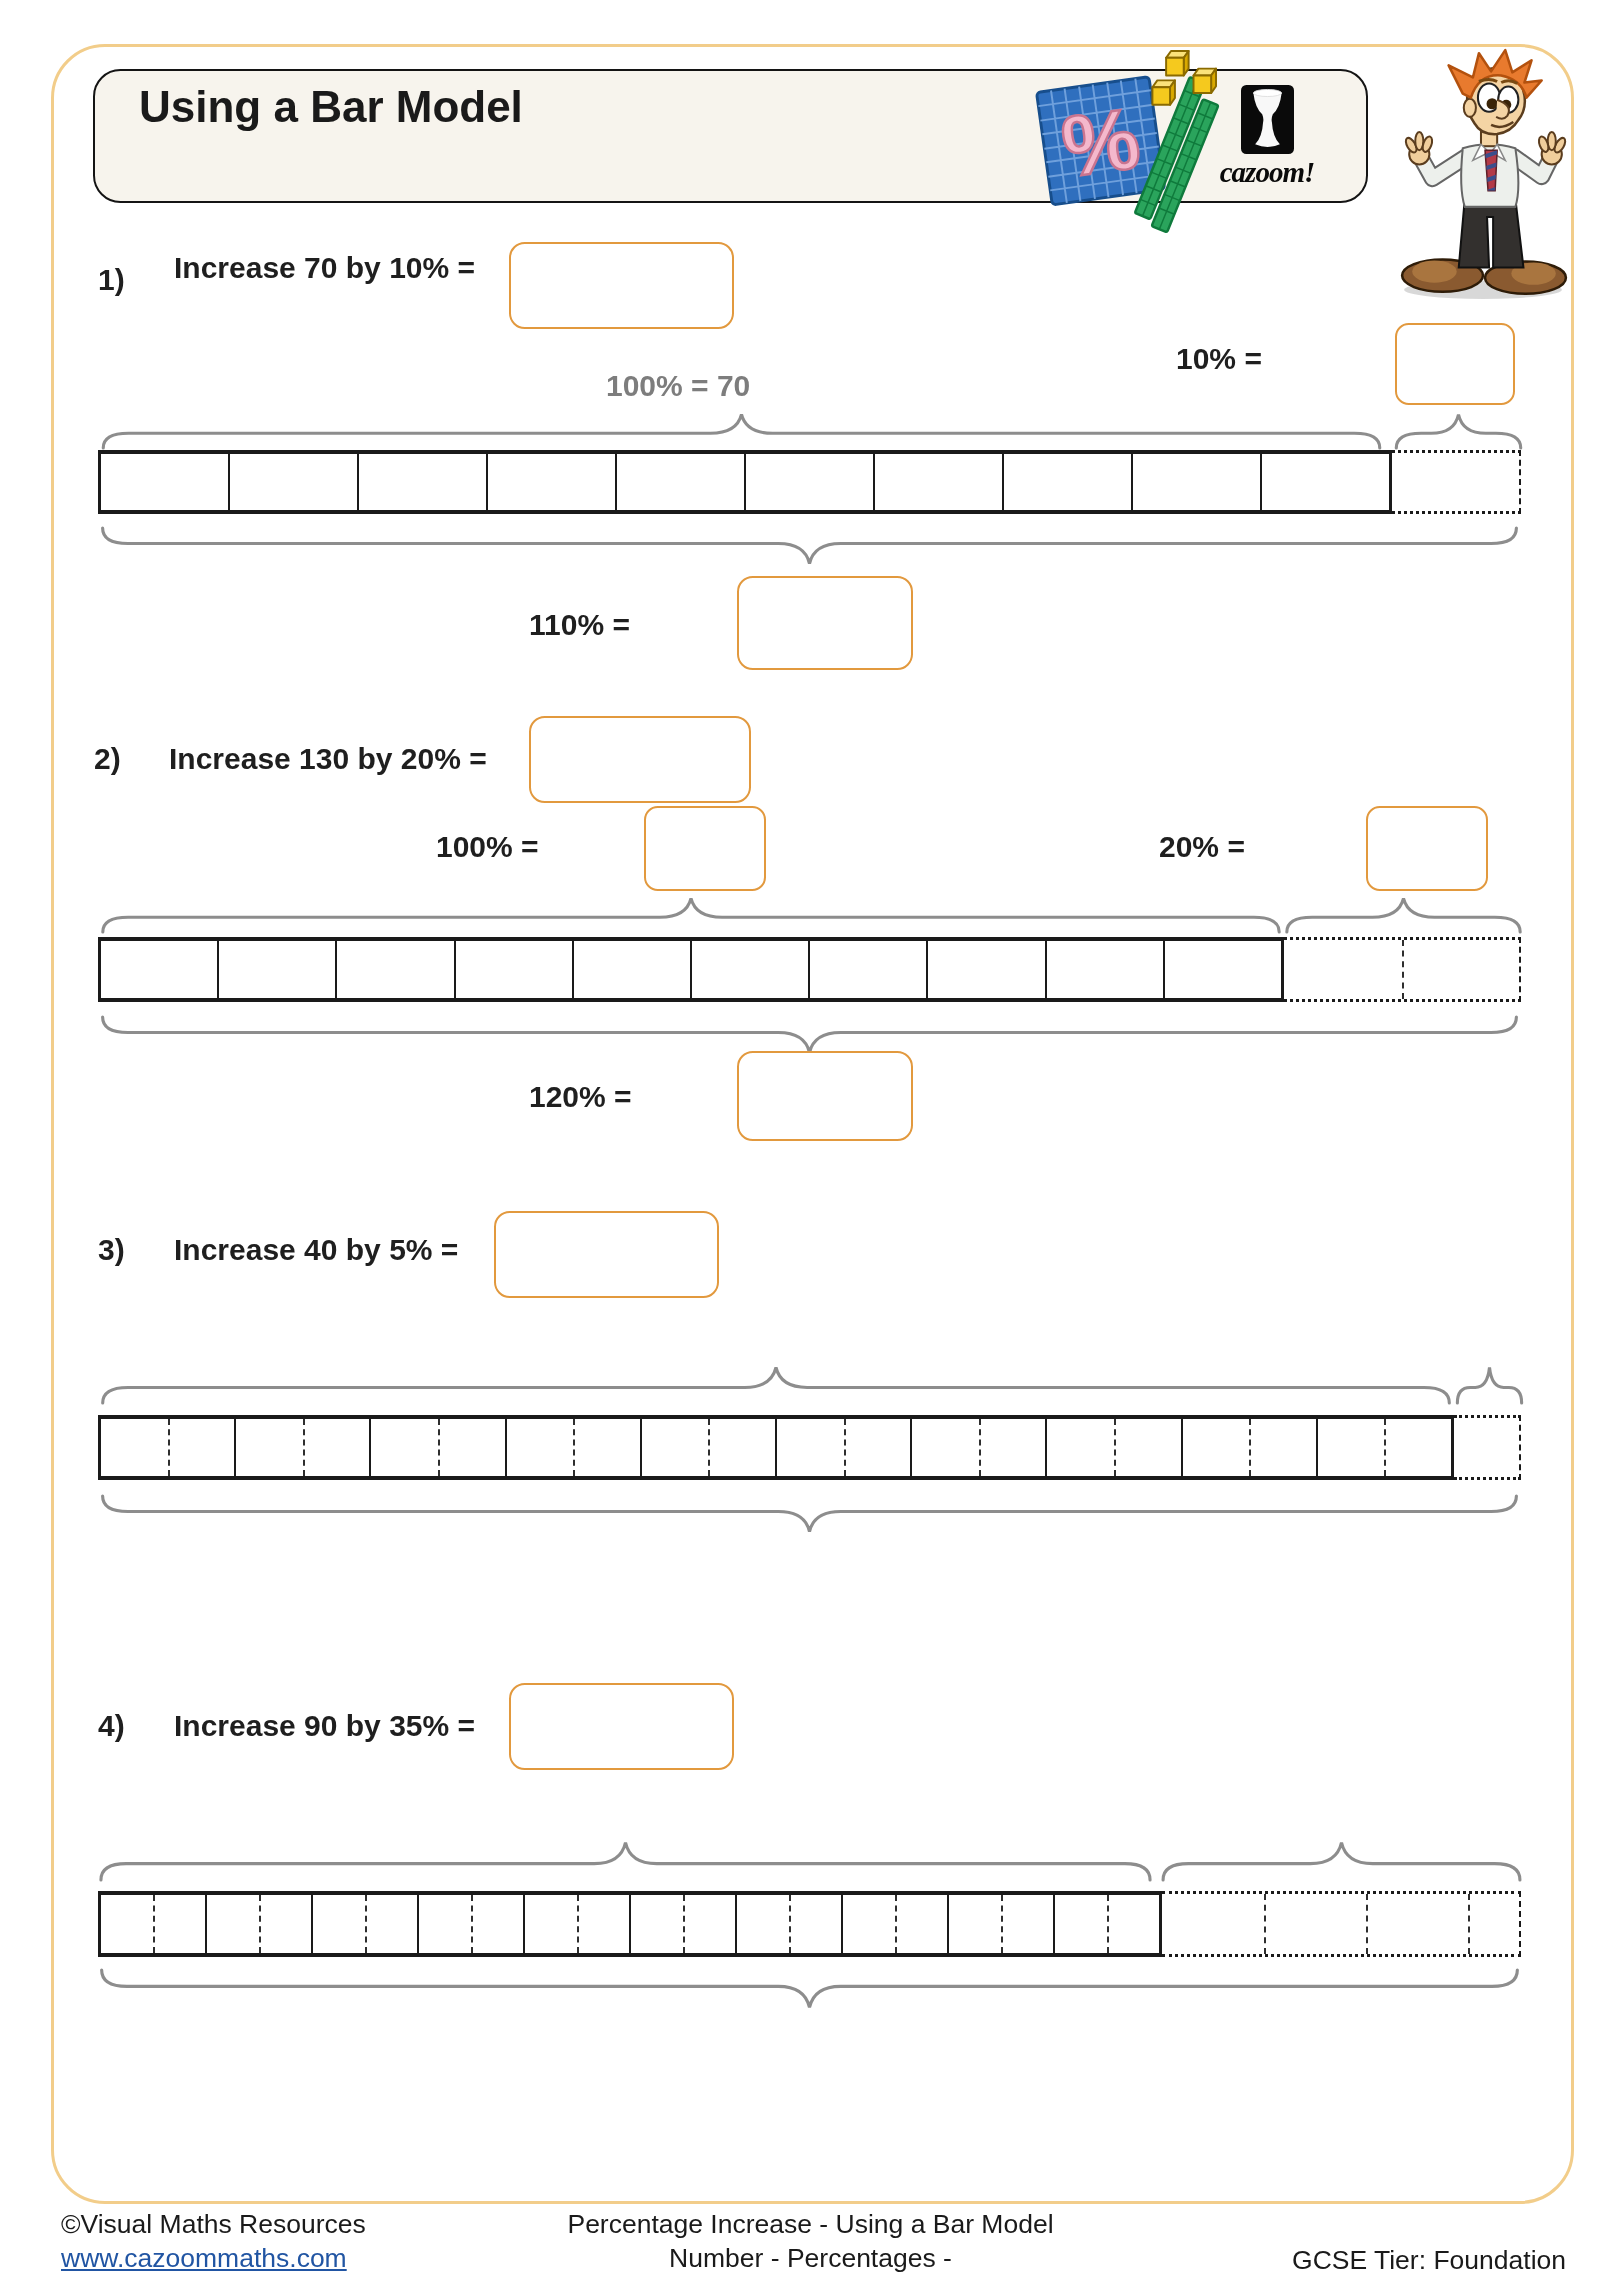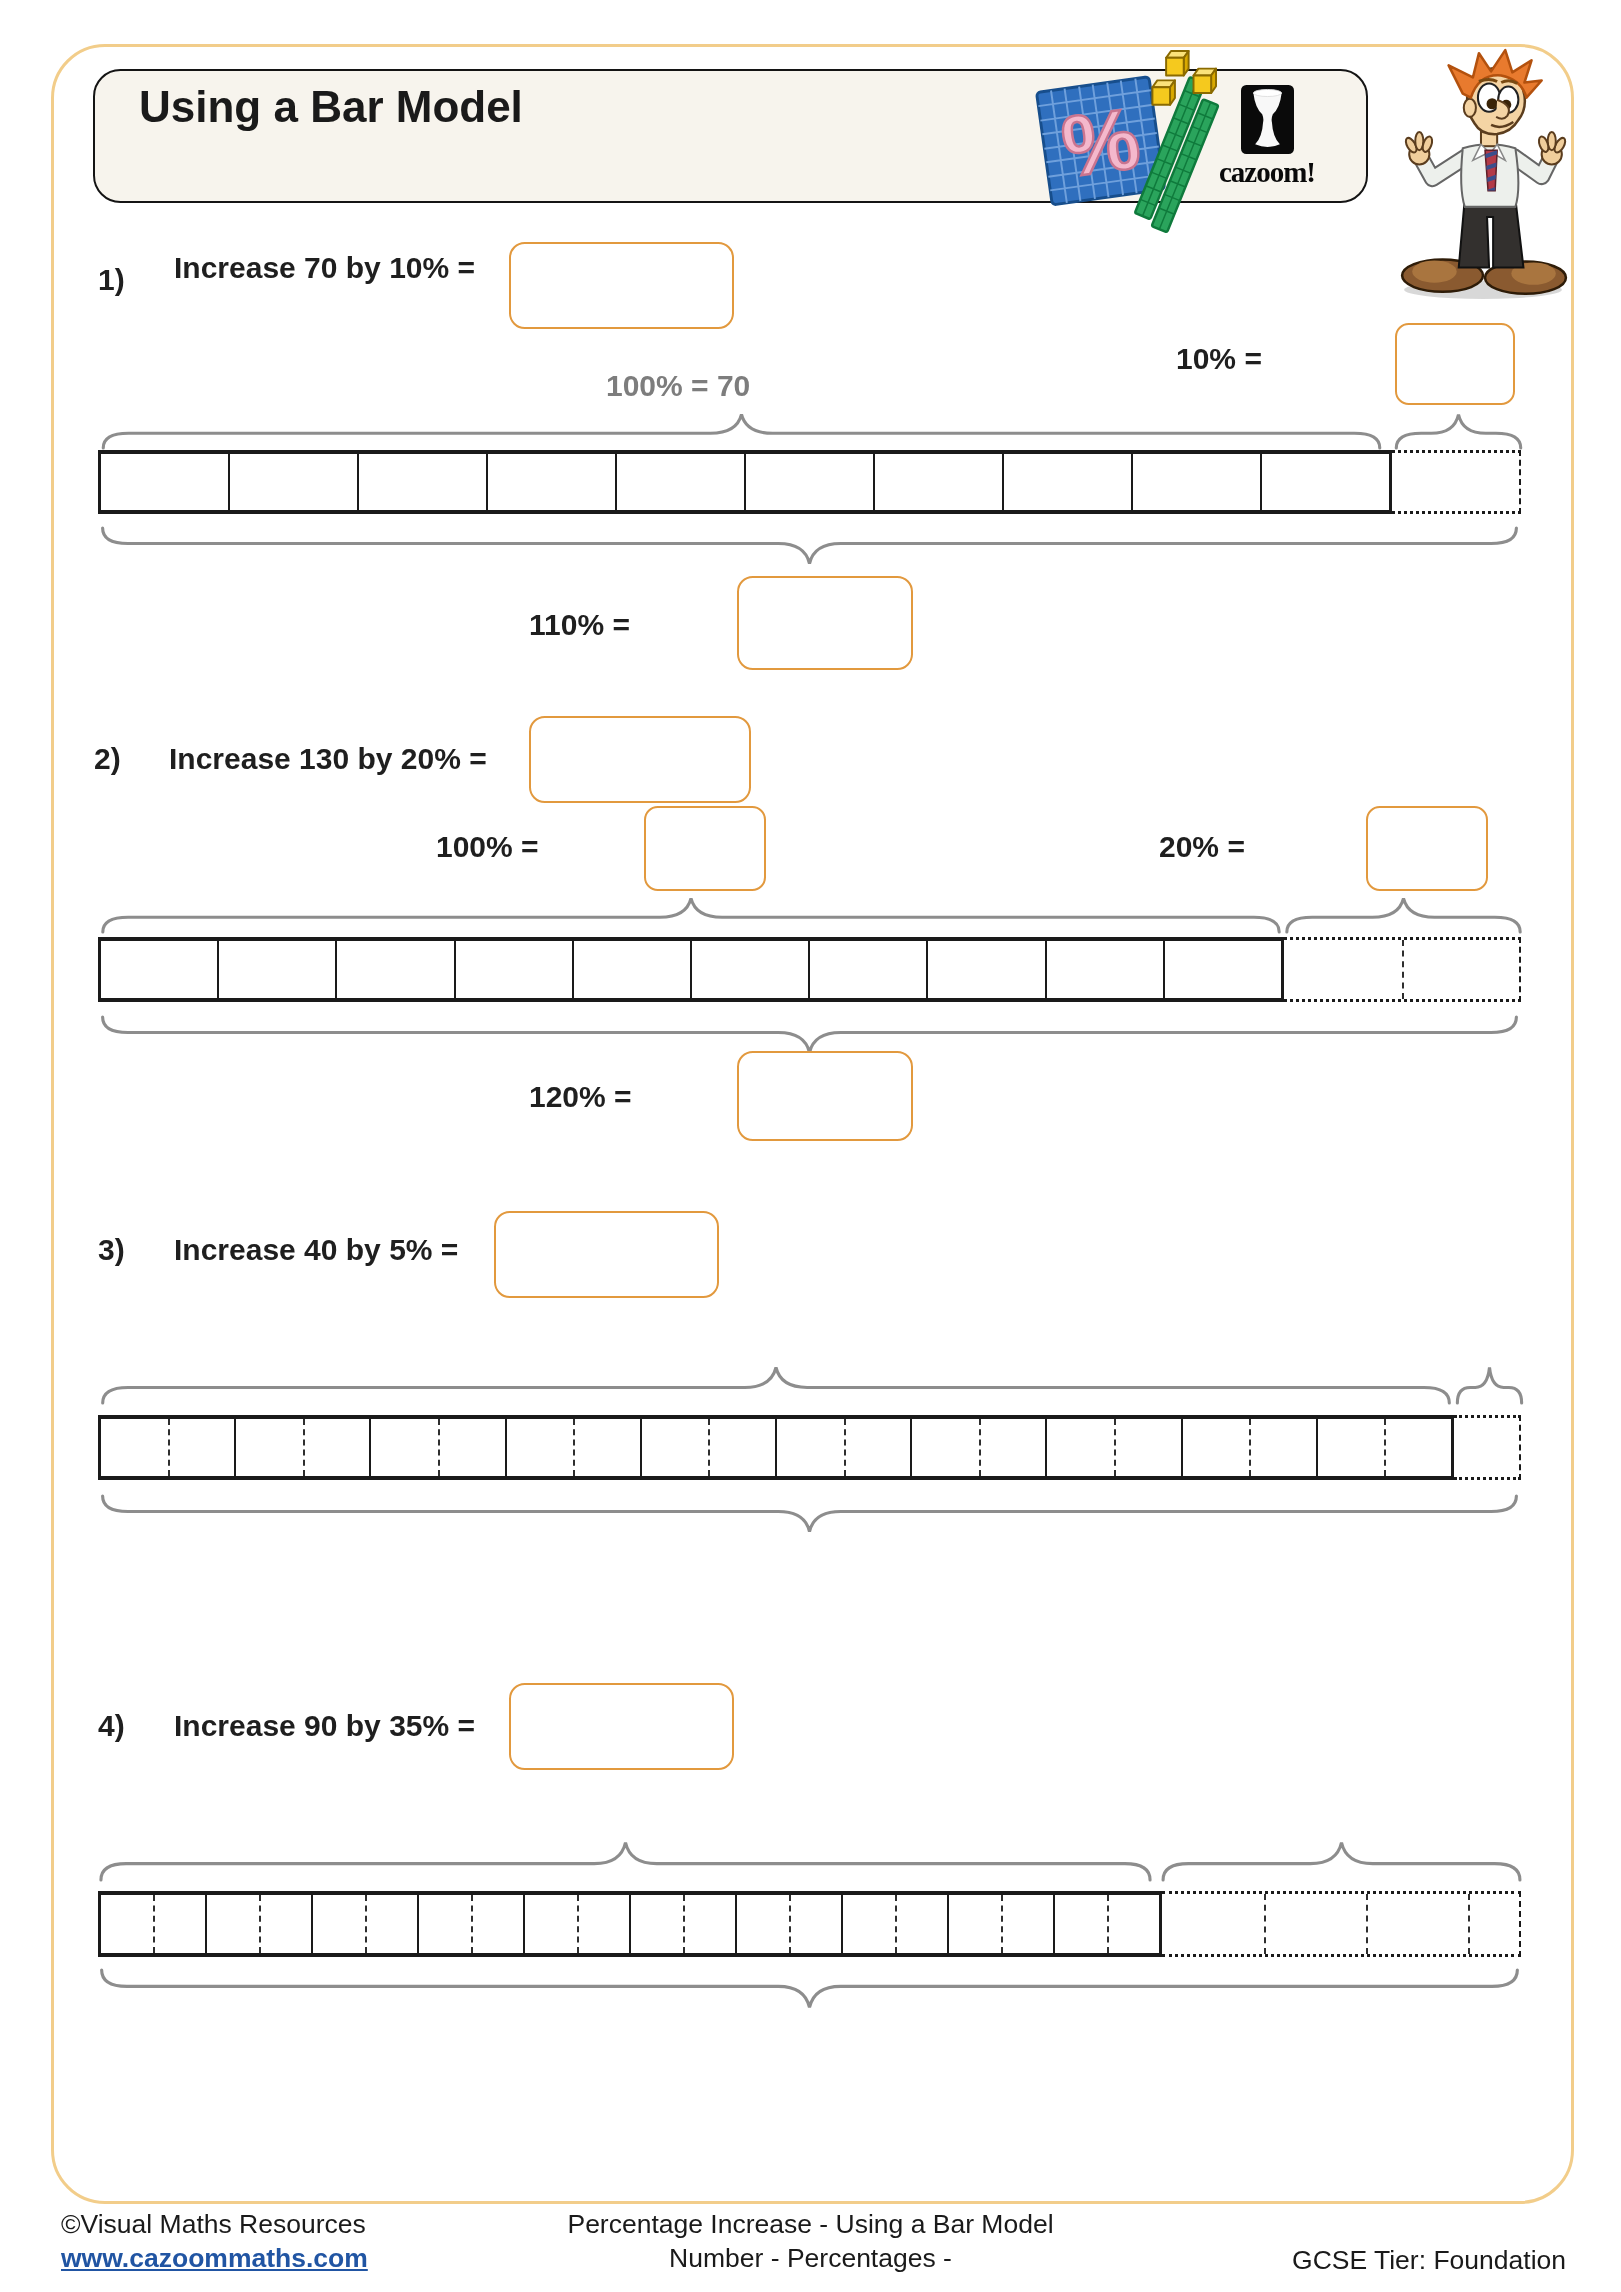--- a/index.html
+++ b/index.html
@@ -9,21 +9,21 @@
 
   
   #frame{left:51px;top:44px;width:1517px;height:2154px;border:3.9px solid var(--frame,#F2CD8A);
          border-radius:54px;}
 
   
   #title-box{left:93px;top:69px;width:1271px;height:130px;background:#F7F4ED;
              border:2.9px solid #141414;border-radius:27.4px;}
   #title-text{left:139px;top:82px;font-size:44px;font-weight:bold;line-height:49px;color:#1a1a1a;}
   #percent-icon{left:1021px;top:51px;width:210px;height:182px;overflow:visible;}
-  #logo-block{left:1213px;top:84px;width:108px;text-align:center;}
+  #logo-block{left:1213px;top:84px;width:108px;text-align:center;font-style:italic;}
   #logo-drum{width:53px;height:71px;display:block;margin:0 auto;}
   #logo-text{font-family:"Liberation Serif", serif;font-weight:bold;font-size:29px;
              letter-spacing:-1px;color:#0a0a0a;margin-top:1px;}
   #mascot{left:1392px;top:47px;width:182px;height:253px;}
 
   
   .qnum,.qprompt{position:absolute;font-size:30px;font-weight:bold;white-space:nowrap;}
   .lbl{position:absolute;font-size:30px;font-weight:bold;white-space:nowrap;}
   .lbl.gray{color:var(--muted,#7D7D7D);}
   .lbl.r{text-align:left;}
@@ -79,21 +79,21 @@
   #q4-abox{left:509px;top:1683px;width:221px;height:83px;}
   #q4-brace-ts{left:98px;top:1841px;} #q4-brace-td{left:1162px;top:1841px;}
   #q4-bar{left:98px;top:1891px;width:1423px;height:66px;} #q4-bar .bar-solid{width:1064px;}
   #q4-brace-b{left:98px;top:1970px;}
 
   
   .foot{position:absolute;font-size:26.5px;line-height:34px;color:#1a1a1a;}
   #footer-left{left:61px;top:2207px;}
   #footer-center{left:441px;top:2207px;width:739px;text-align:center;}
   #footer-right{left:1176px;top:2243px;width:390px;text-align:right;}
-  #footer-link{color:var(--link,#2155A3);text-decoration:underline;font-weight:bold;}
+  #footer-link{color:var(--link,#2155A3);text-decoration:underline;}
 </style>
 </head>
 <body>
 
 <div class="page" style="--accent: #E2993E; --frame: #F2CD8A; --muted: #7D7D7D; --link: #2155A3;">
 
   <div class="abs" id="frame"></div>
 
   <div class="abs" id="title-box"></div>
   <div class="abs" id="title-text">

